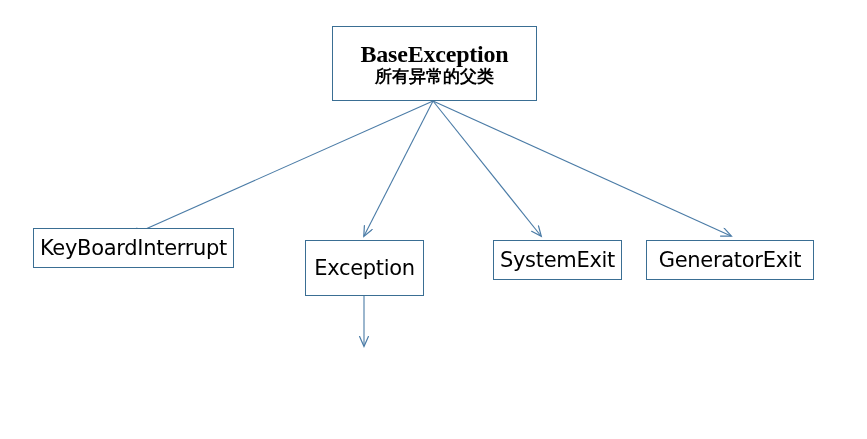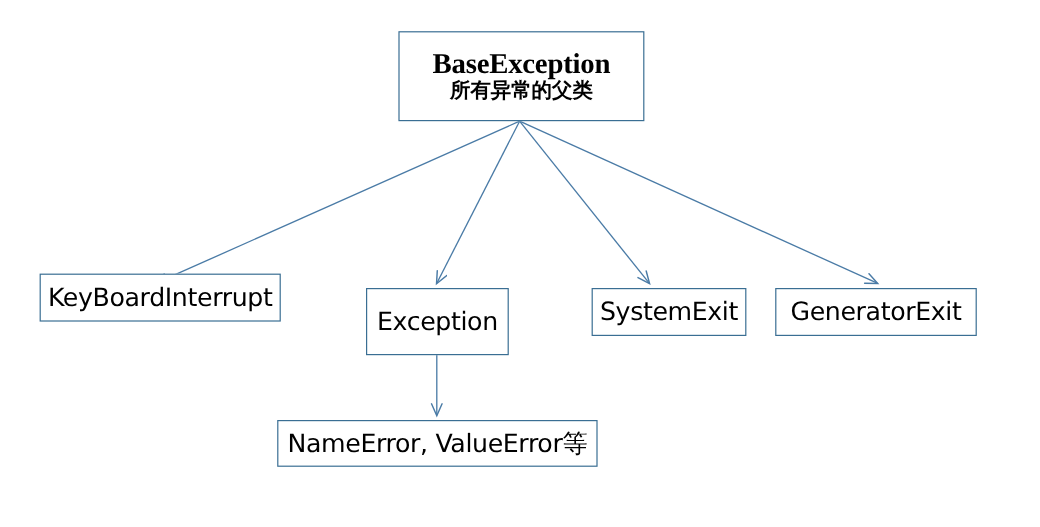--- a/index.html
+++ b/index.html
@@ -98,17 +98,14 @@
   </div>
 
   <div class="node node-leaf" style="left:477px; top:240px; width:129px; height:40px;margin-left:16px;">
     <span>SystemExit</span>
   </div>
 
   <div class="node node-leaf" style="left:646px; top:240px; width:168px; height:40px;">
     <span>GeneratorExit</span>
   </div>
 
-  <div class="node node-leaf" style="left:231px; top:350px; width:267px; height:39px;">
-    <span>NameError, ValueError等</span>
-  </div>
 
 </div>
 
 </body></html>

